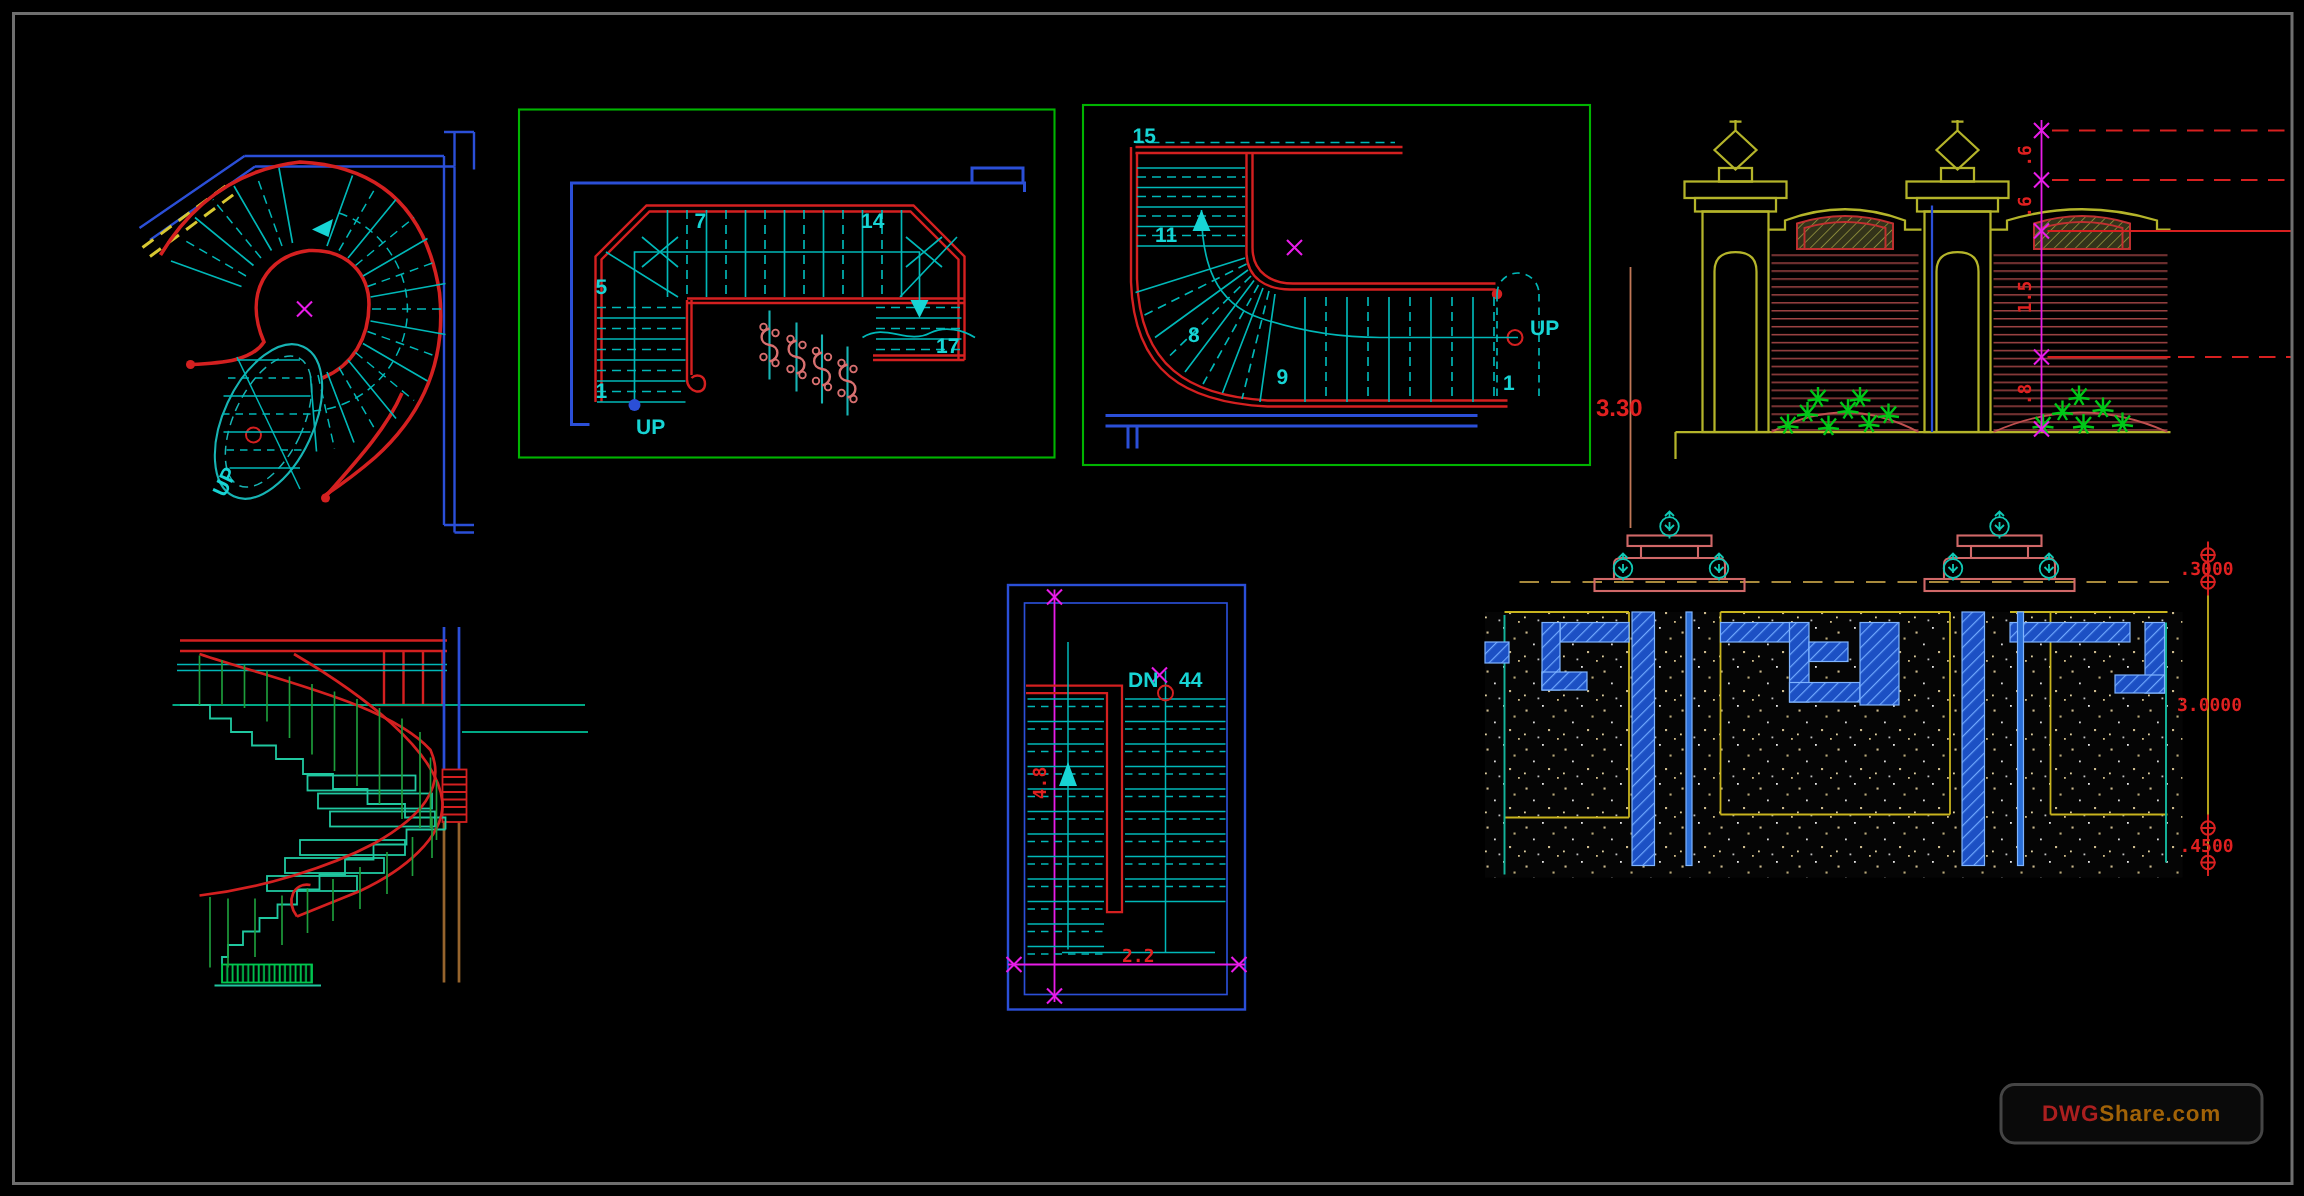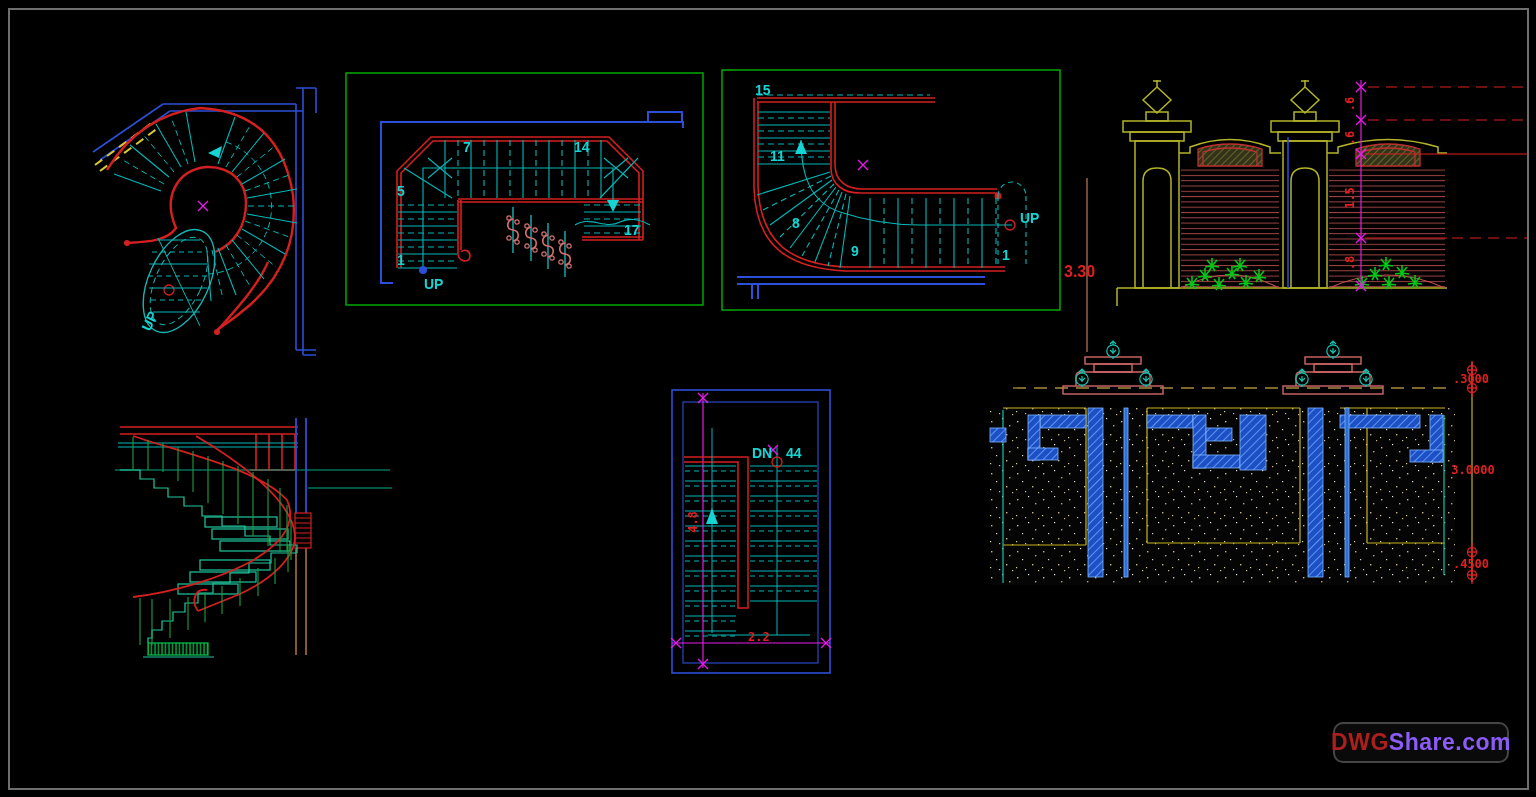--- a/index.html
+++ b/index.html
@@ -5,22 +5,22 @@
   html,body{margin:0;padding:0;background:#000;}
   #stage{position:relative;width:1536px;height:797px;background:#000;overflow:hidden;
          font-family:"Liberation Sans",sans-serif;}
   #frame{position:absolute;left:8px;top:8px;right:7px;bottom:7px;border:2px solid #6f6f6f;}
   svg text{font-family:"Liberation Sans",sans-serif;}
   .cadtxt{fill:#17d4d4;font-size:14px;font-weight:bold;}
   .redtxt{fill:#e02020;font-size:12px;font-weight:bold;font-family:"DejaVu Sans Mono",monospace;}
   #watermark{position:absolute;left:1333px;top:722px;width:172px;height:37px;
     border:2px solid #454545;border-radius:10px;background:rgba(18,18,18,.55);
     display:flex;align-items:center;justify-content:center;
-    font-size:23px;font-weight:bold;letter-spacing:.5px;}
-  #watermark .b{color:#ab1f1f;} #watermark .s{color:#8b5cf6;}
+    font-size:15px;font-weight:bold;letter-spacing:.5px;}
+  #watermark .b{color:#ab1f1f;} #watermark .s{color:#a16207;}
 </style>
 </head>
 <body>
 
 <div id="stage">
   <div id="frame"></div>
 
   <svg width="1536" height="797" viewBox="0 0 1536 797">
     <defs>
       <pattern id="bluehatch" width="6" height="6" patternUnits="userSpaceOnUse" patternTransform="rotate(45)">

